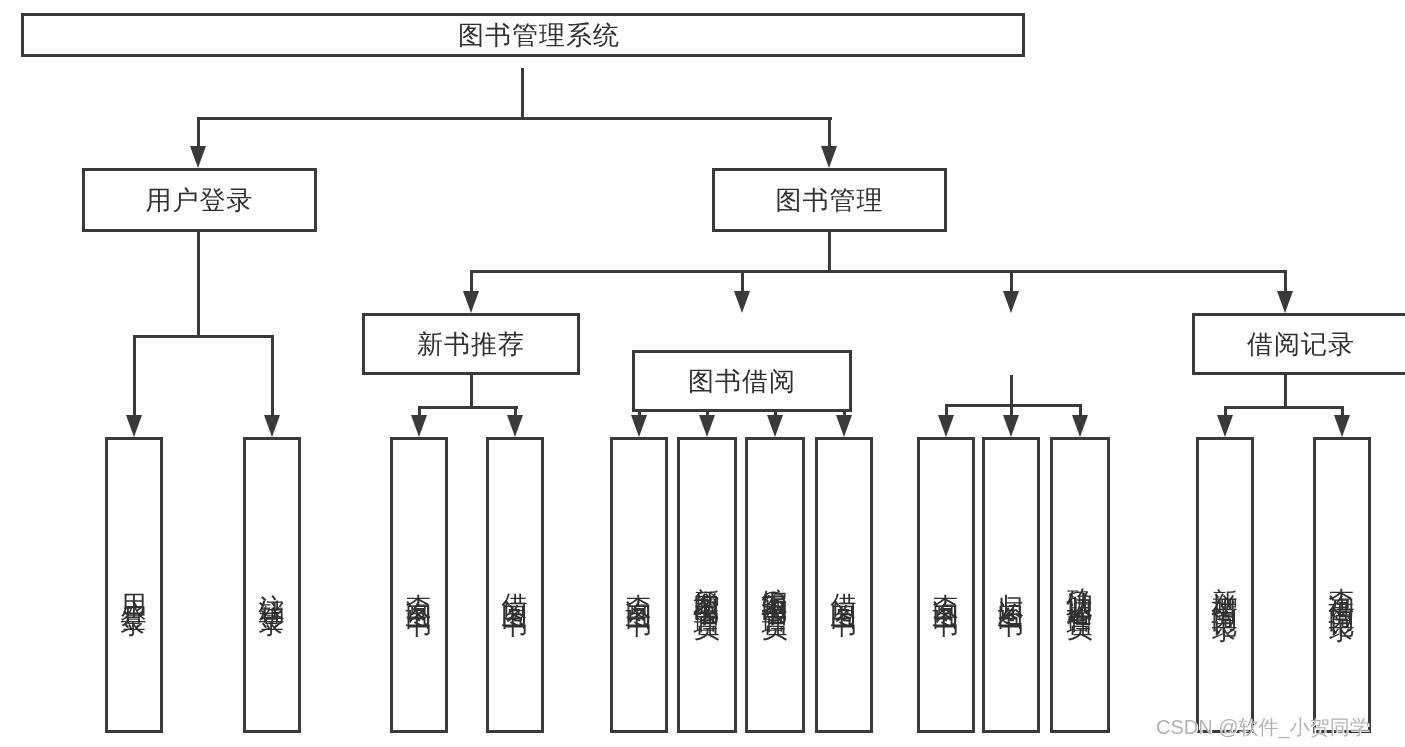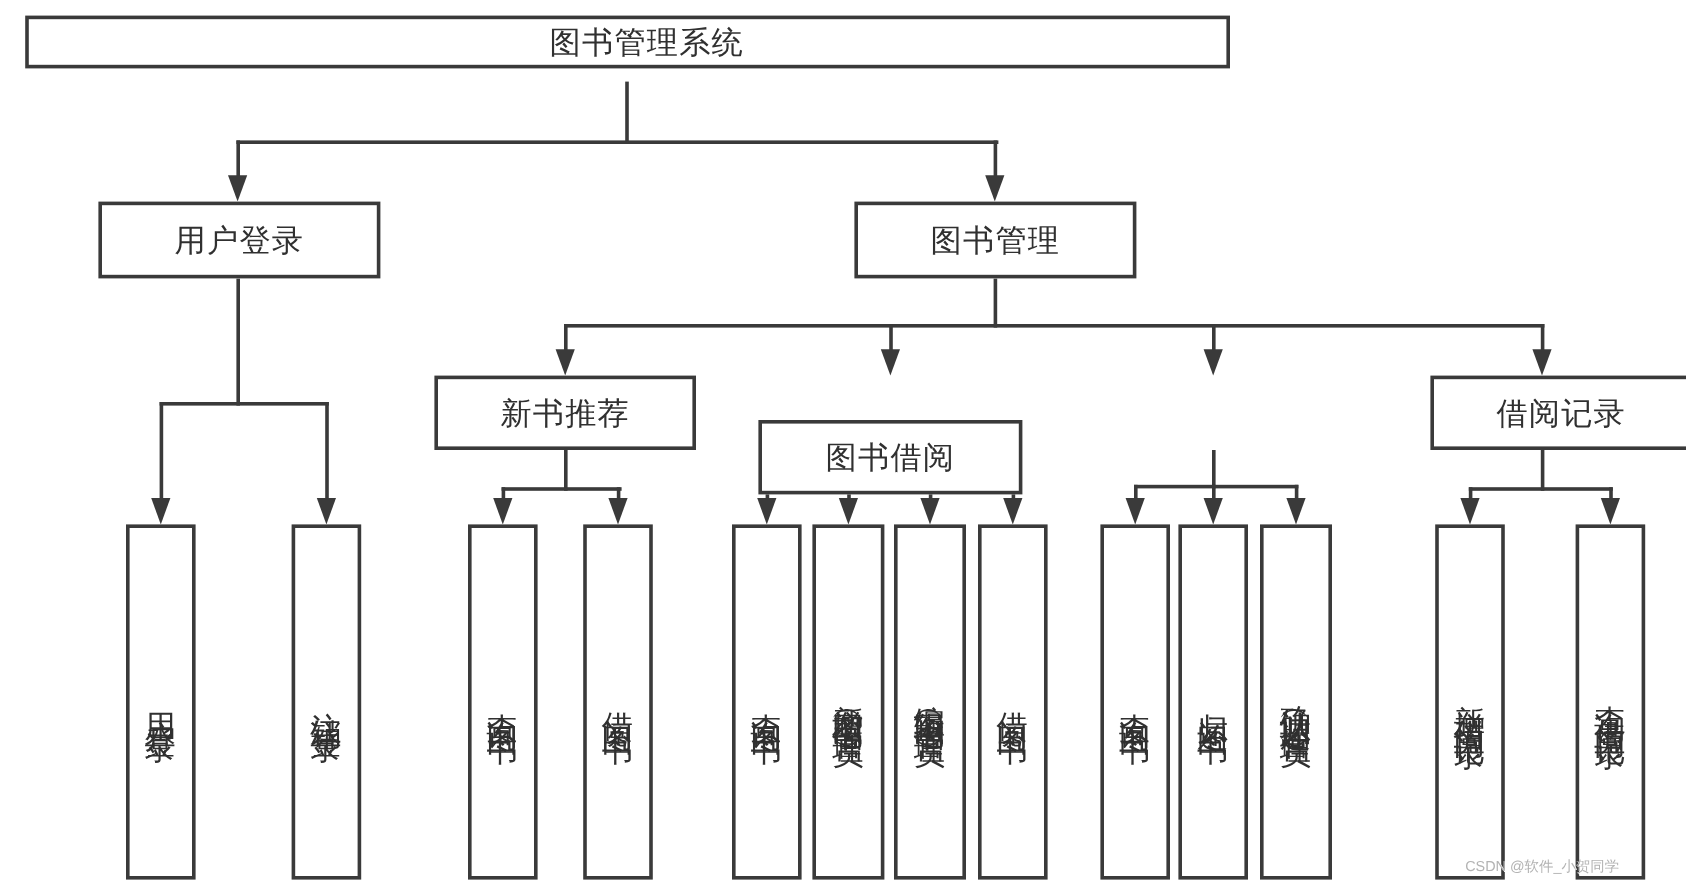--- a/index.html
+++ b/index.html
@@ -42,22 +42,22 @@
   .arrow{
     position:absolute;
     width:0;height:0;
     border-left:8px solid transparent;
     border-right:8px solid transparent;
     border-top:22px solid var(--line);
     z-index:1;
   }
   .watermark{
     position:absolute;
-    left:1221px;top:714px;
-    font-size:12px;
+    left:1156px;top:714px;
+    font-size:20px;
     color:var(--wm);
     text-shadow:1px 1px 0 #ffffff;
     white-space:nowrap;
     z-index:5;
   }
 </style>
 </head>
 <body>
 
 <div id="canvas">

